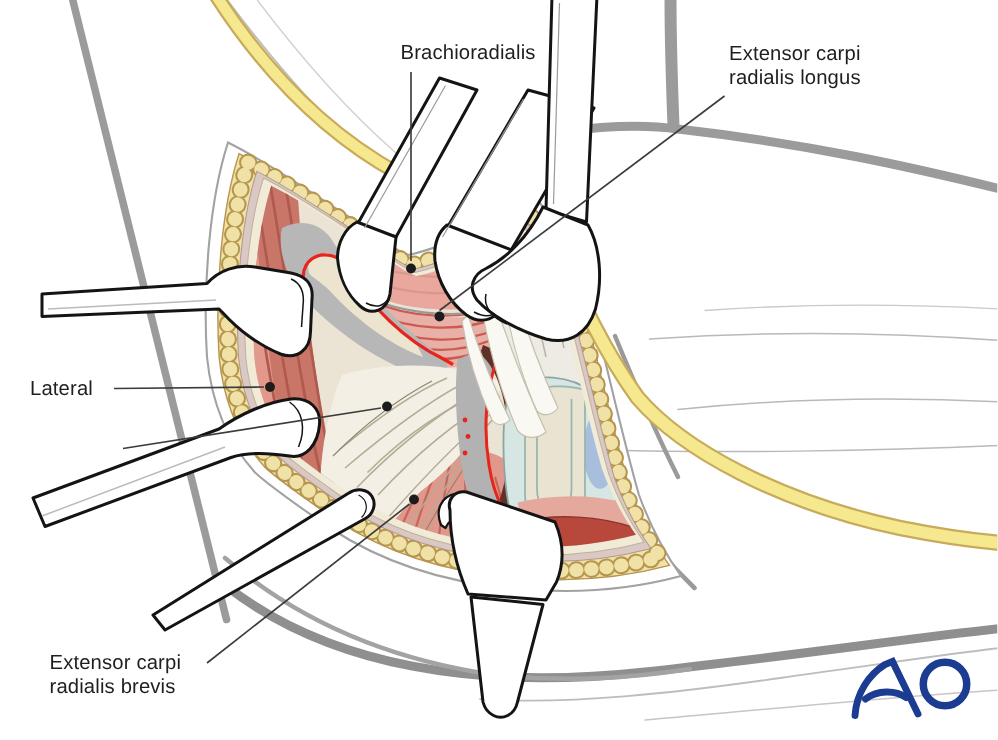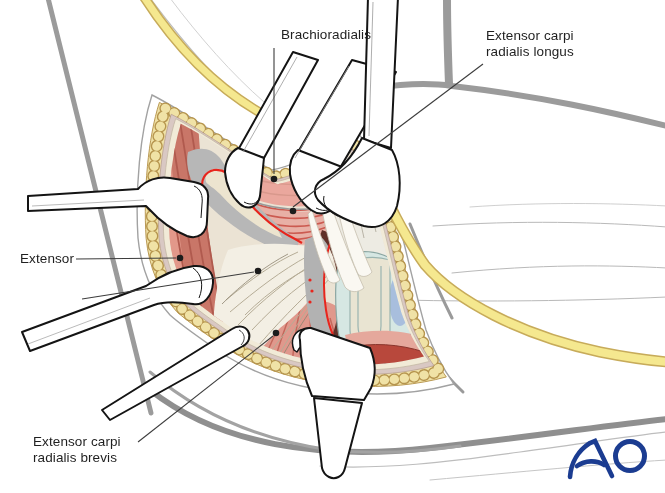--- a/index.html
+++ b/index.html
@@ -259,19 +259,19 @@
     <circle cx="276" cy="333" r="3.3"></circle>
   </g>
 
   <g fill="none" stroke="#1b3c91" stroke-width="4.6" stroke-linecap="round" aria-label="AO">
     <path d="M570,477 C571,462 579,450 590,443 L595,441 L612,476"></path>
     <path d="M577,466 C585,460 597,460 604,465"></path>
     <circle cx="630" cy="456" r="14.5" stroke-width="5"></circle>
   </g>
 </svg>
 
-<div class="lbl" style="left:281px;top:27px">Brachioradialis</div>
+<div class="lbl" style="left:267px;top:27px">Brachioradialis</div>
 <div class="lbl" style="left:486px;top:28px">Extensor carpi
 radialis longus</div>
-<div class="lbl" style="left:20px;top:251px">Extensor</div>
+<div class="lbl" style="left:20px;top:251px">Lateral</div>
 <div class="lbl" style="left:33px;top:434px">Extensor carpi
 radialis brevis</div>
 </div>
 
 </body></html>

